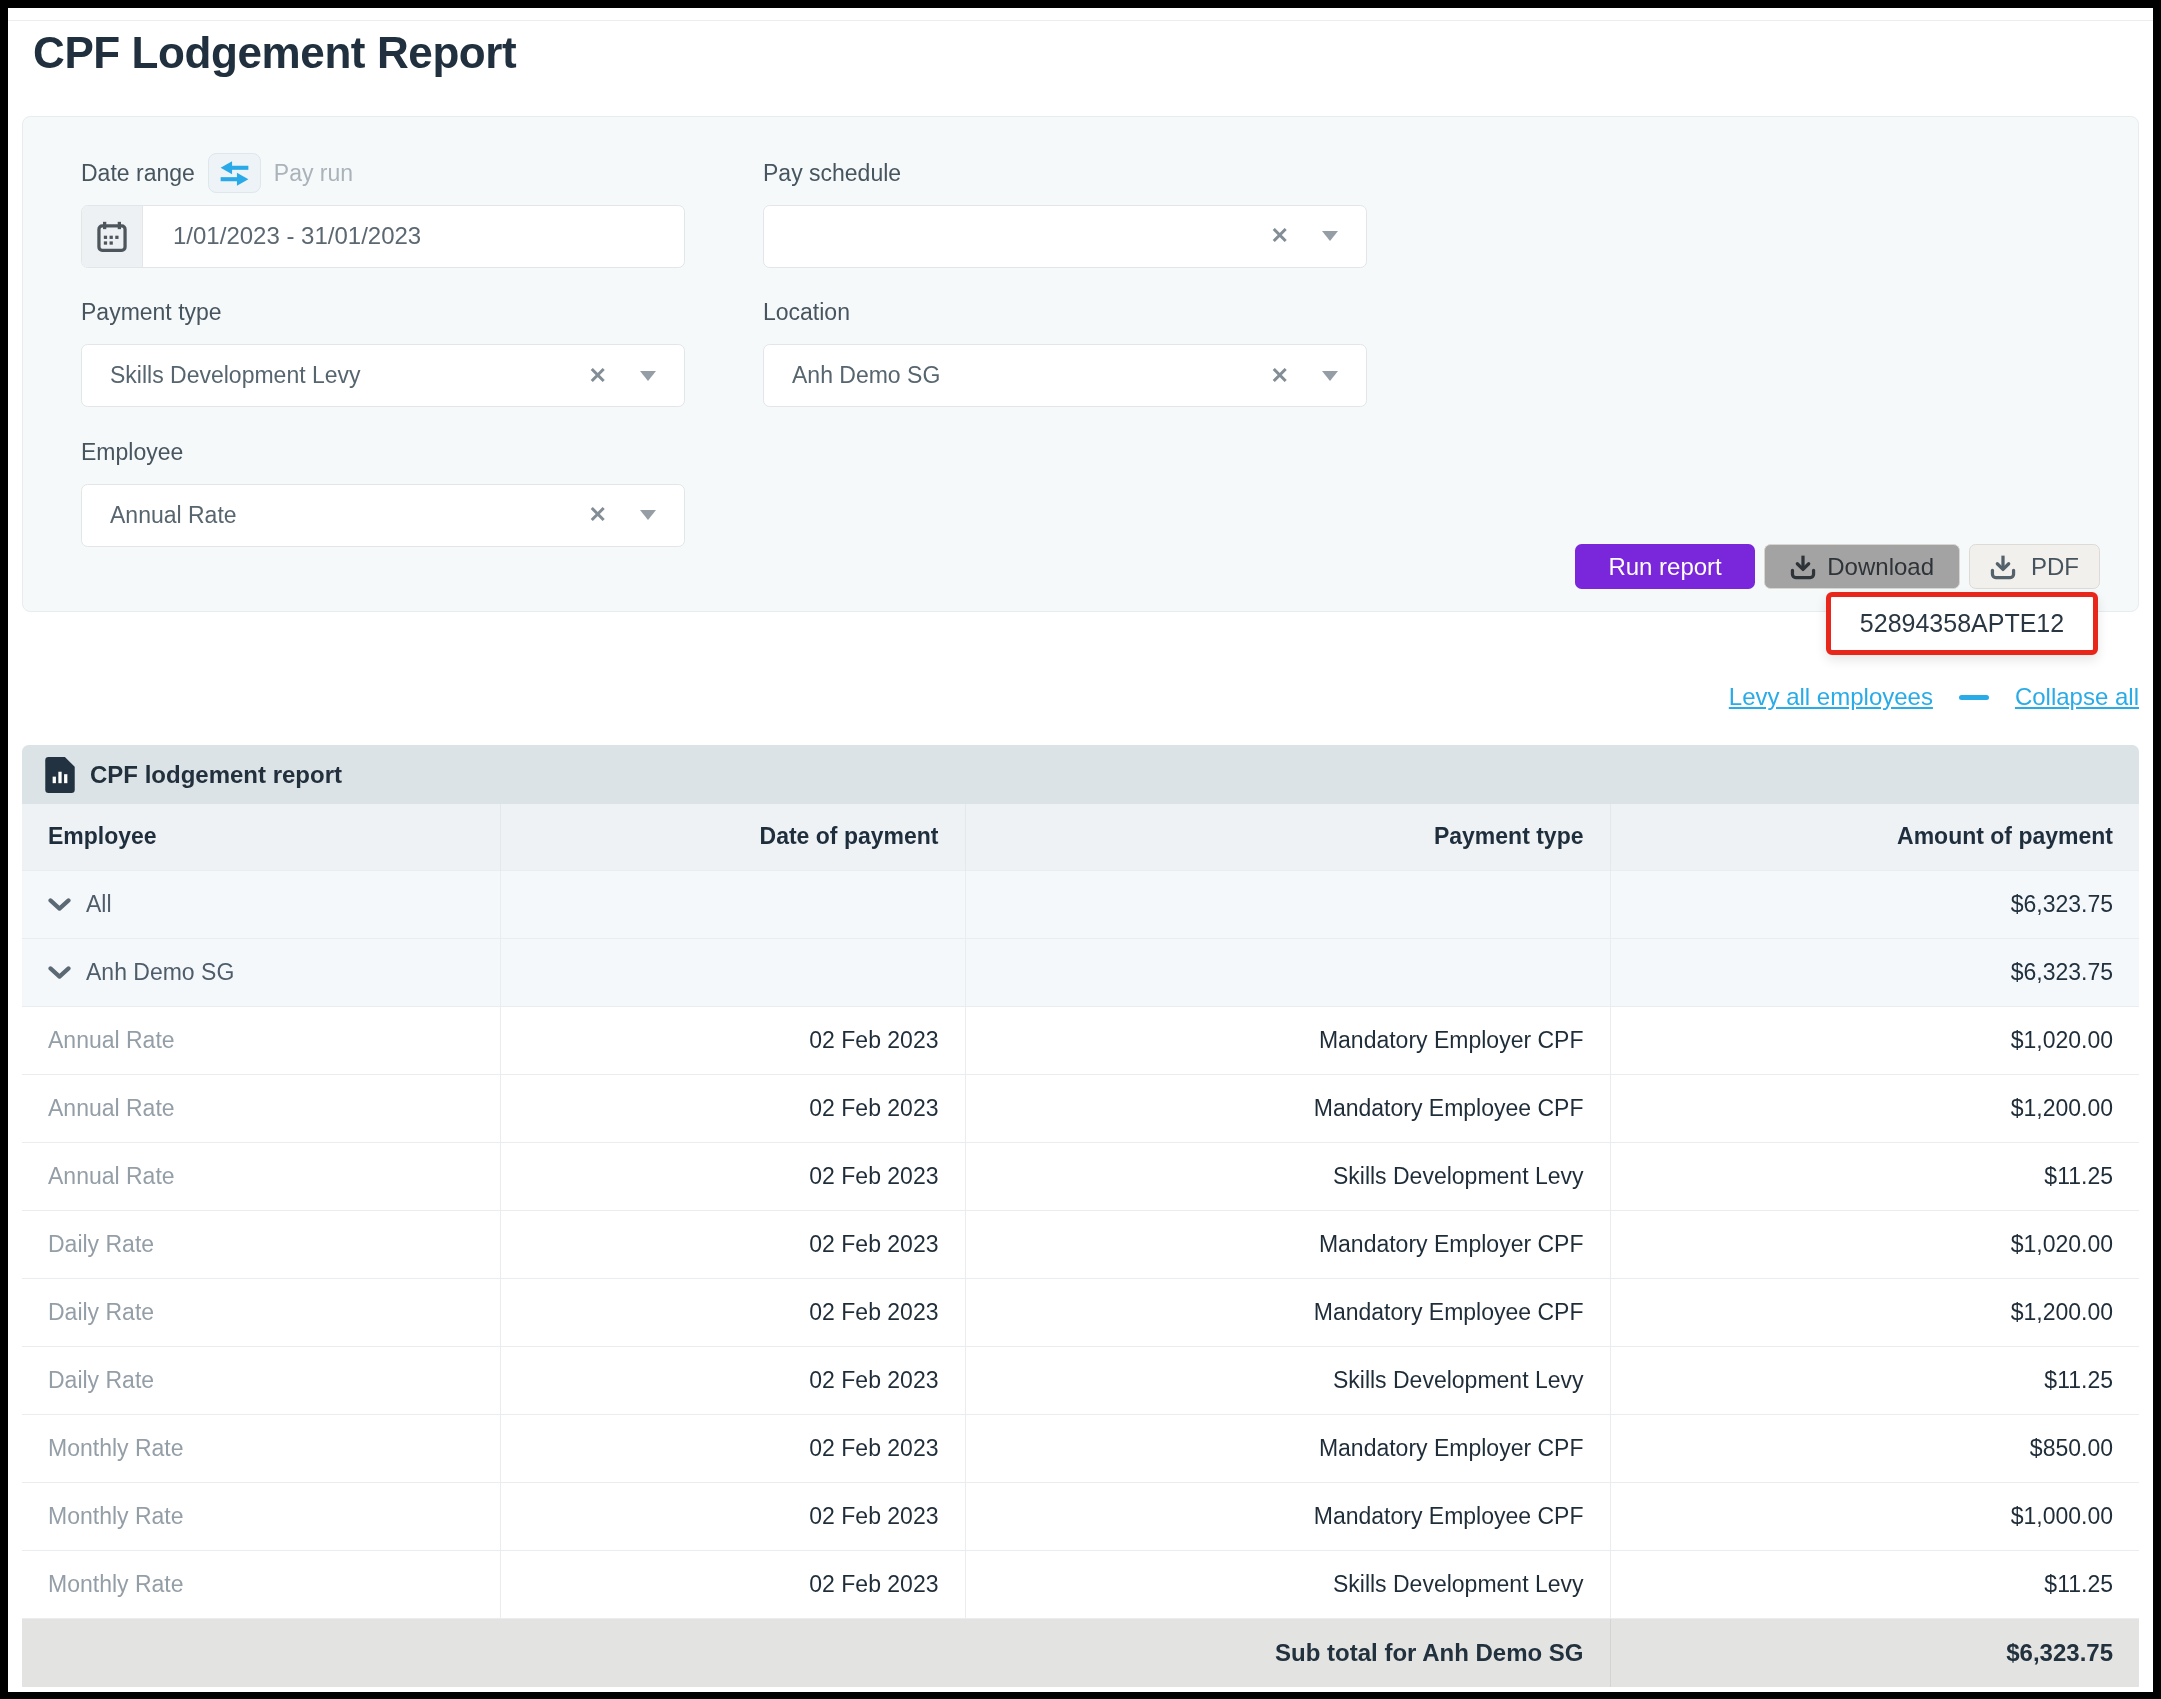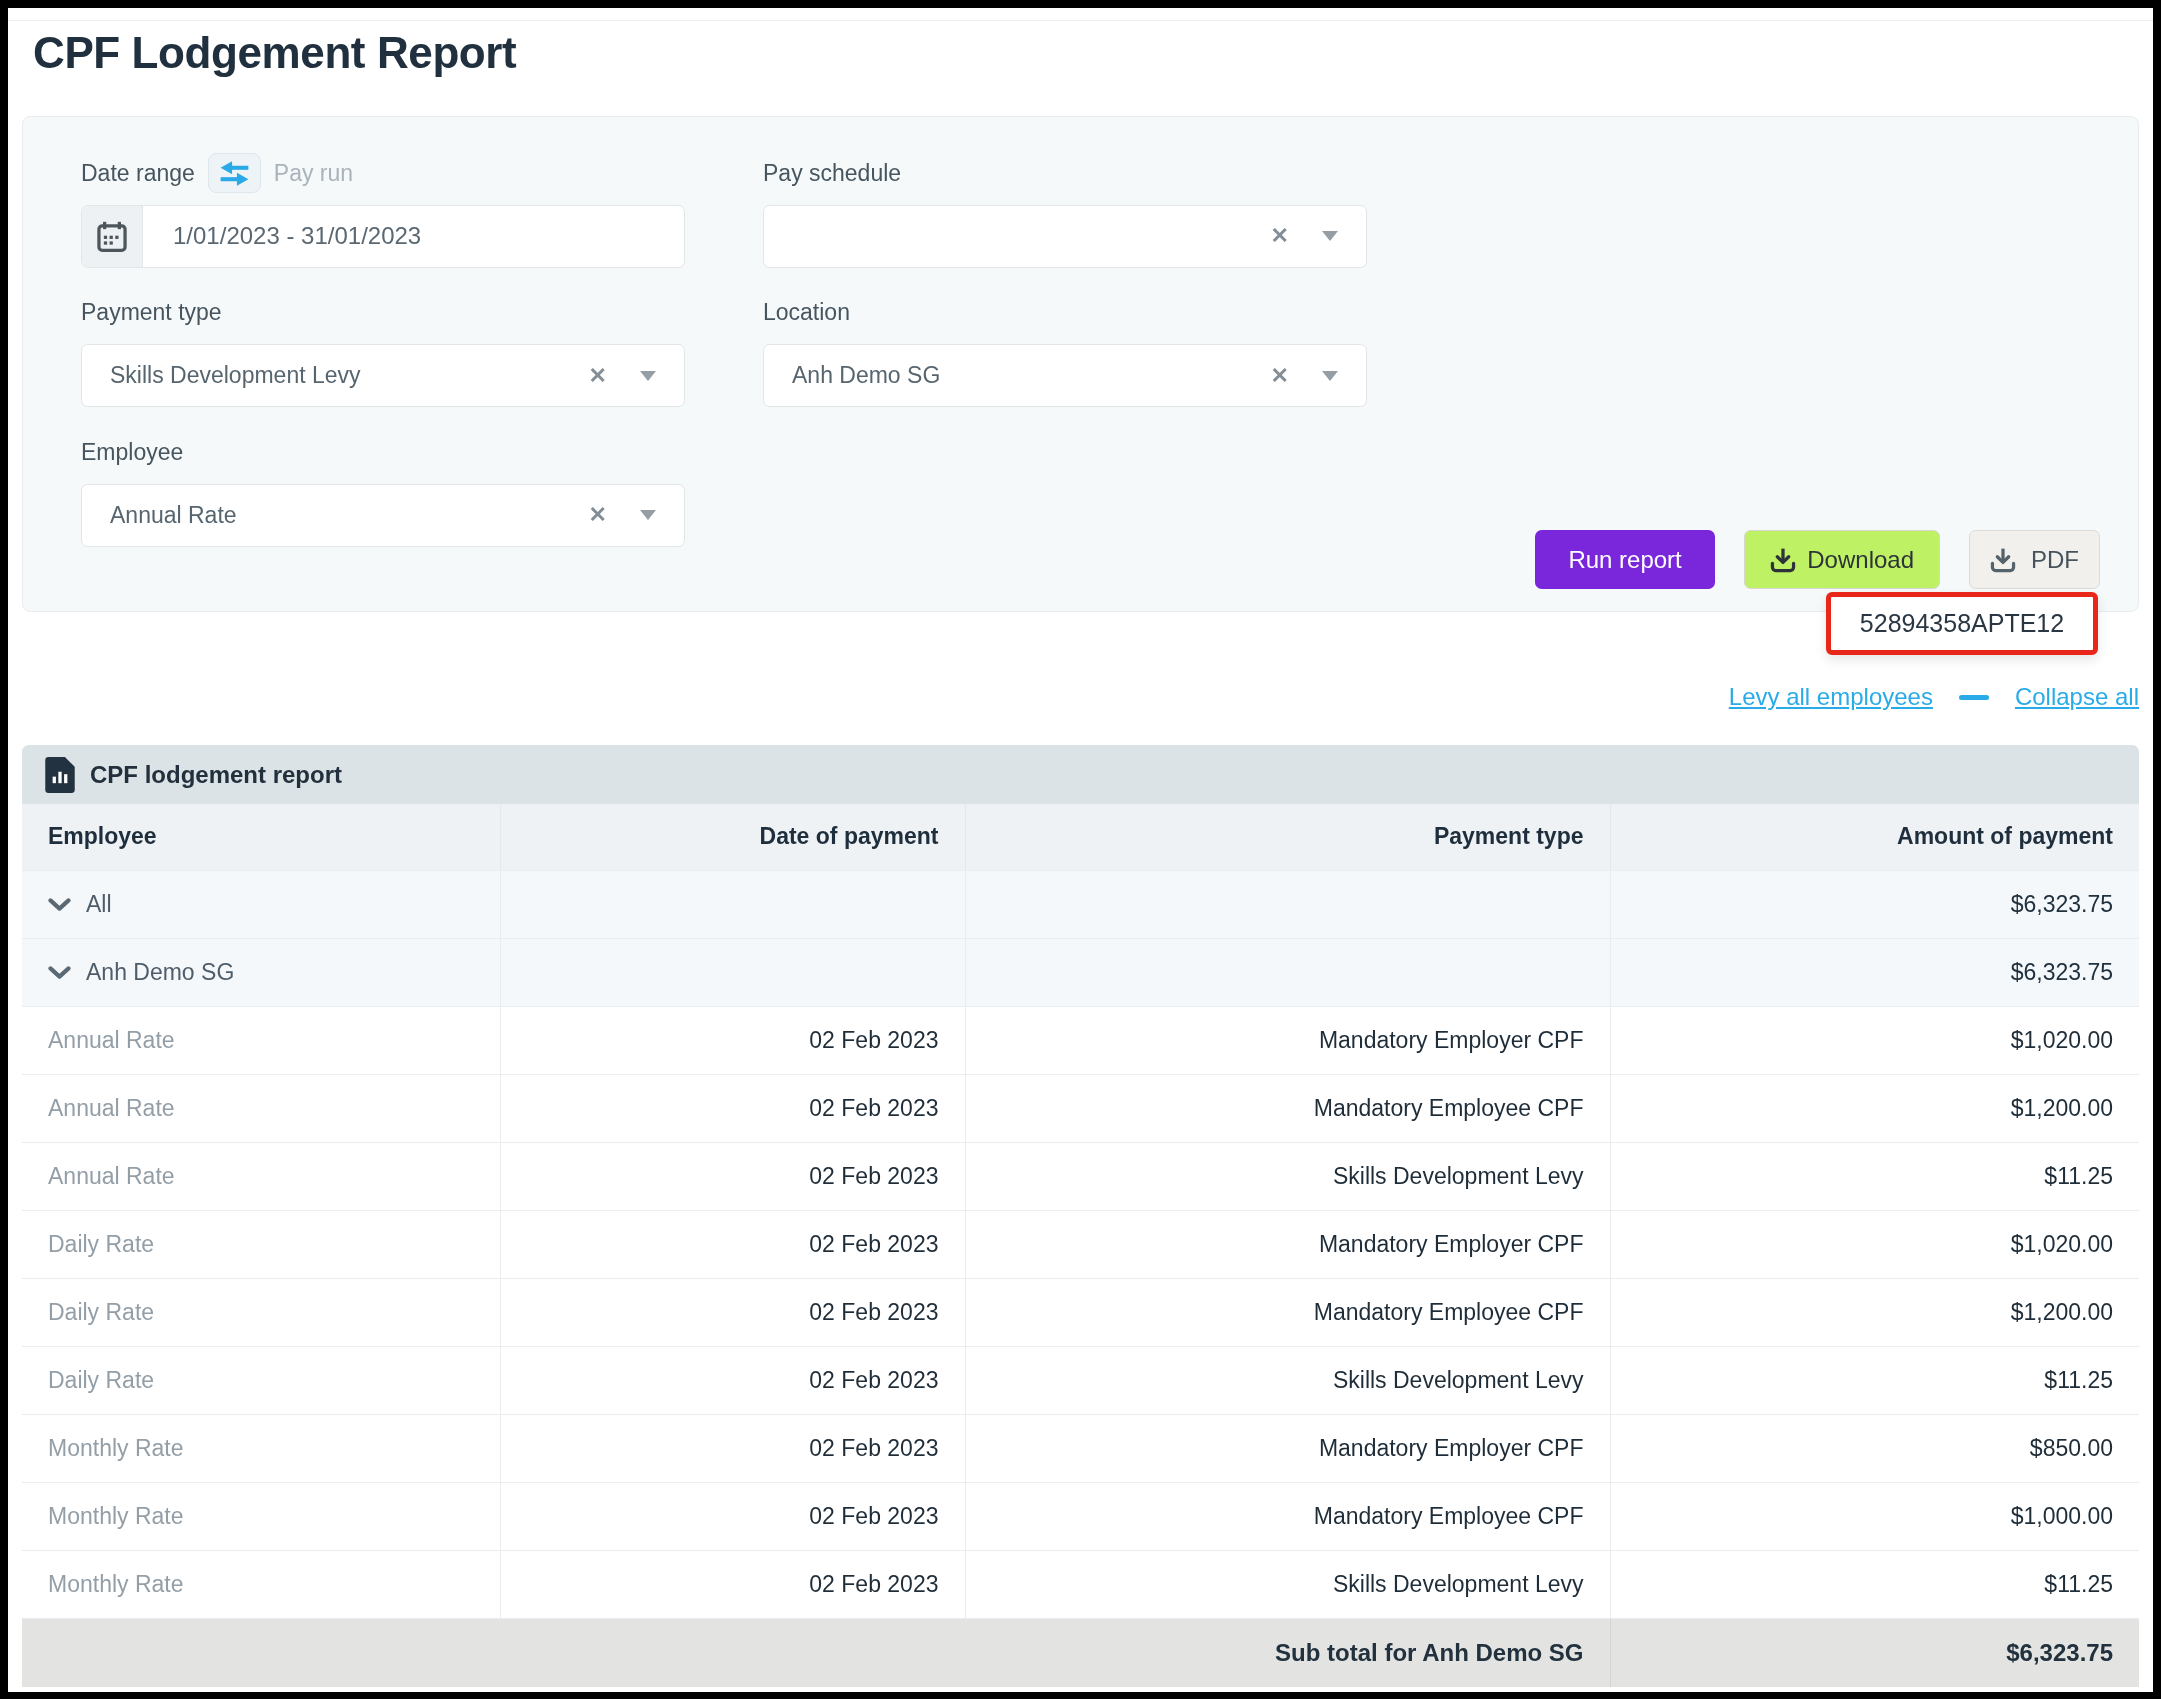--- a/index.html
+++ b/index.html
@@ -53,24 +53,24 @@
   .clear-x {
     position:absolute; right:77px; font-size:22px; font-weight:700; color:#828d95; cursor:pointer;
   }
   .caret {
     position:absolute; right:28px; width:0; height:0; cursor:pointer;
     border-left:8.2px solid transparent; border-right:8.2px solid transparent;
     border-top:10.7px solid #959ea5;
   }
 
   .actions { position:absolute; right:38px; bottom:22px; display:flex; gap:9px; align-items:center; }
-  .btn { height:59px; border-radius:6.6px; font-family:"Liberation Sans", sans-serif; font-size:24px;
-         display:flex; align-items:center; gap:11.5px; cursor:pointer;margin-left:20px; }
+  .btn { height:45px; border-radius:6.6px; font-family:"Liberation Sans", sans-serif; font-size:24px;
+         display:flex; align-items:center; gap:11.5px; cursor:pointer; }
   .btn-run { background:#7a26da; border:none; color:#fff; padding:0 33px; font-weight:500; }
-  .btn-download { background:#bef264; border:1.6px solid #d9d5d1; color:#2e3338; padding:0 25px; }
+  .btn-download { background:#a3a3a3; border:1.6px solid #d9d5d1; color:#2e3338; padding:0 25px; }
   .btn-pdf { background:#f2f0ed; border:1.6px solid #dedad6; color:#46535c; padding:0 20px; gap:15px; }
 
   .download-popover {
     position:absolute; right:40px; top:475px; width:272px; height:63px; z-index:5;
     background:#fff; border:5px solid #e8261a; border-radius:6px;
     display:flex; align-items:center; justify-content:center;
     font-size:25px; color:#2a3742; box-shadow:0 5px 11.5px rgba(0,0,0,.10);
   }
 
   

